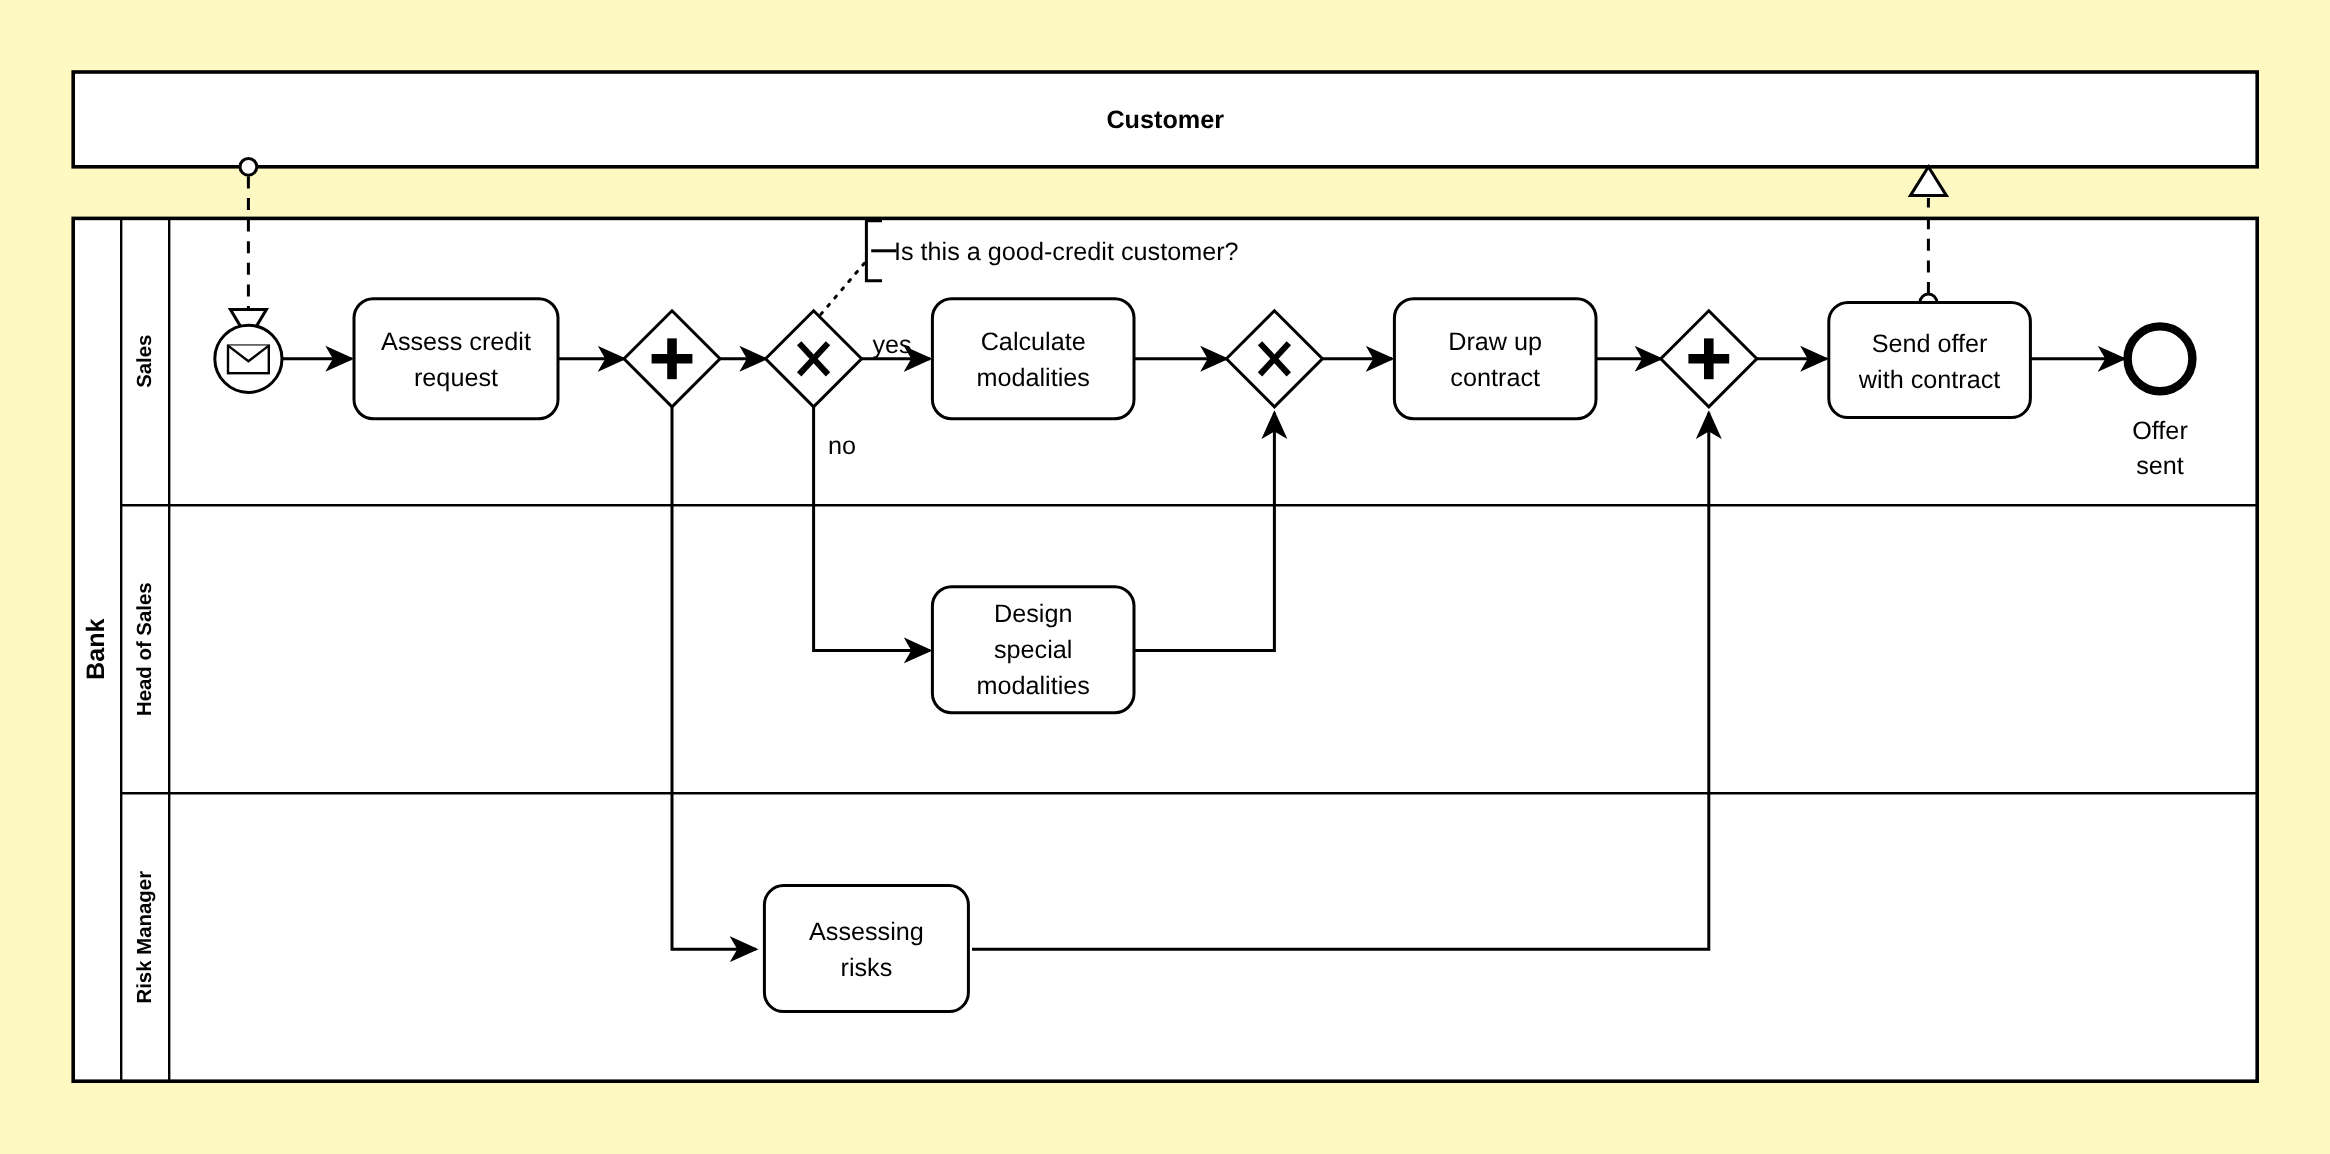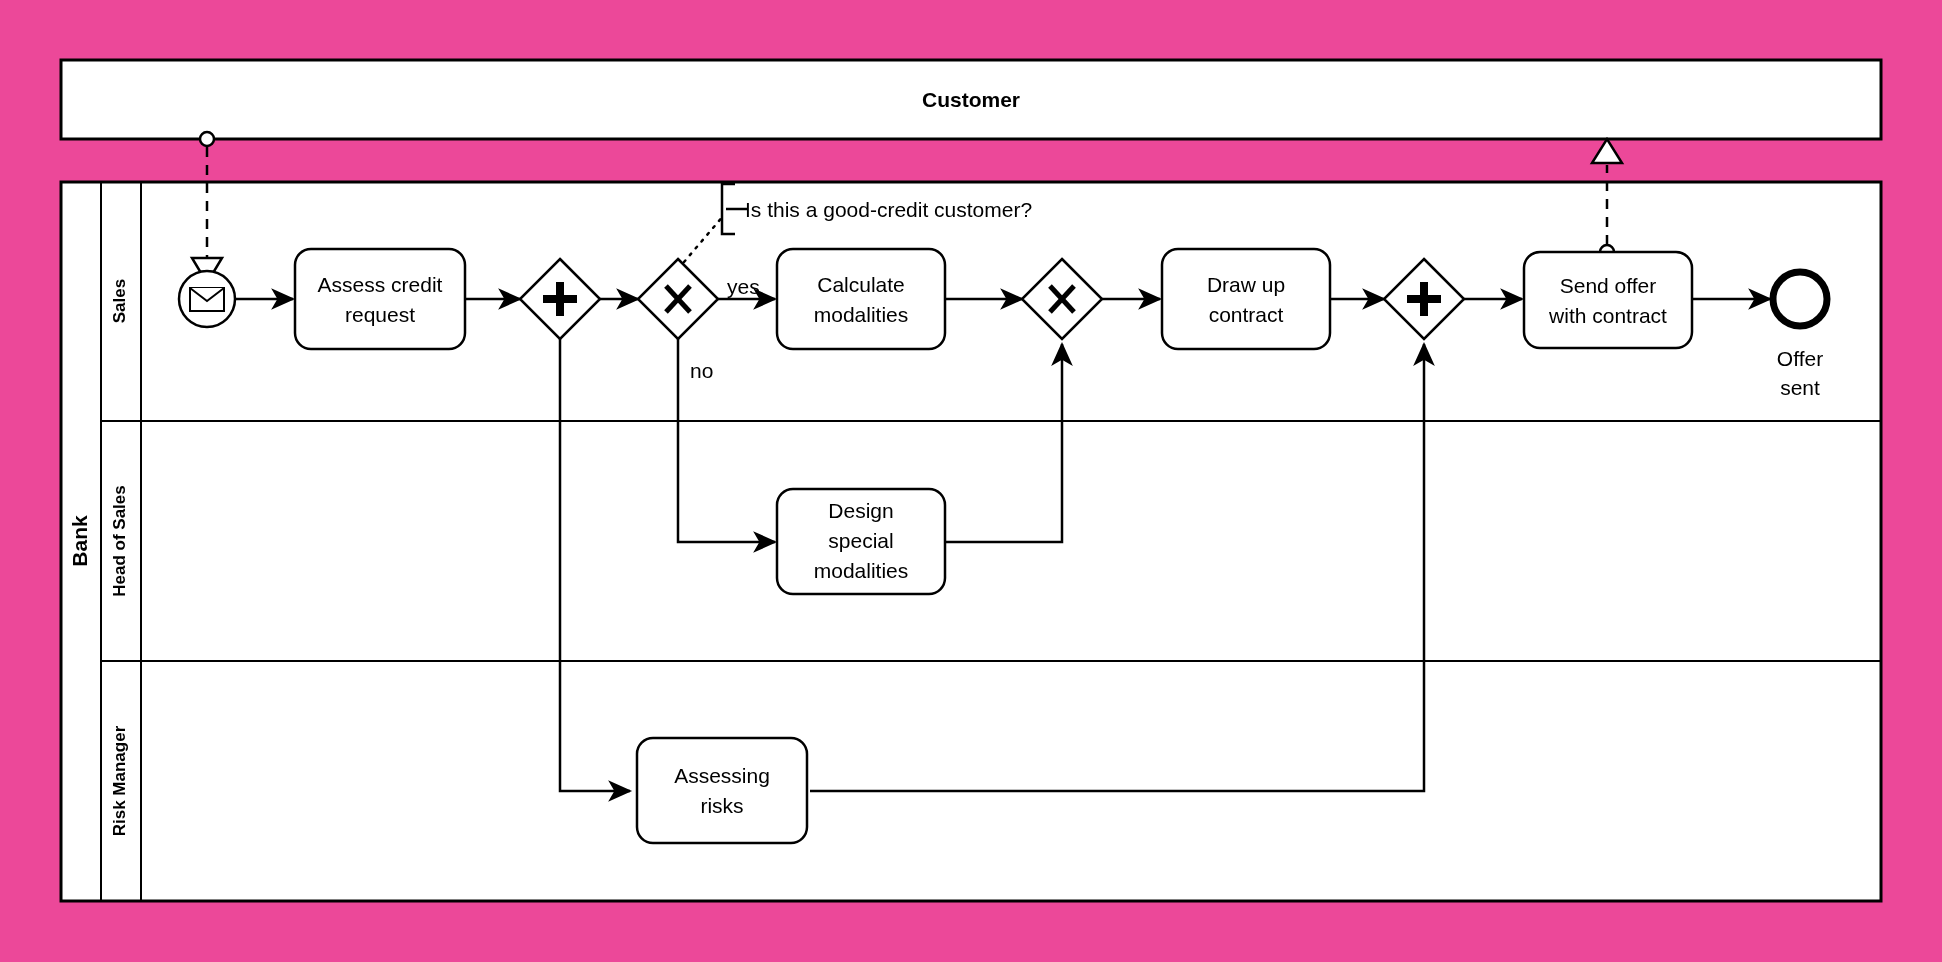--- a/index.html
+++ b/index.html
@@ -10,21 +10,21 @@
   body {
     width: 1942px;
     height: 962px;
     font-family: "Liberation Sans", sans-serif;
     overflow: hidden;
   }
   #canvas {
     position: relative;
     width: 1942px;
     height: 962px;
-    background: #ec4899;
+    background: #fef9c3;
   }
   svg.diagram {
     position: absolute;
     left: 0;
     top: 0;
     width: 1942px;
     height: 962px;
   }
   .pool-rect, .lane-rect {
     fill: #ffffff;

